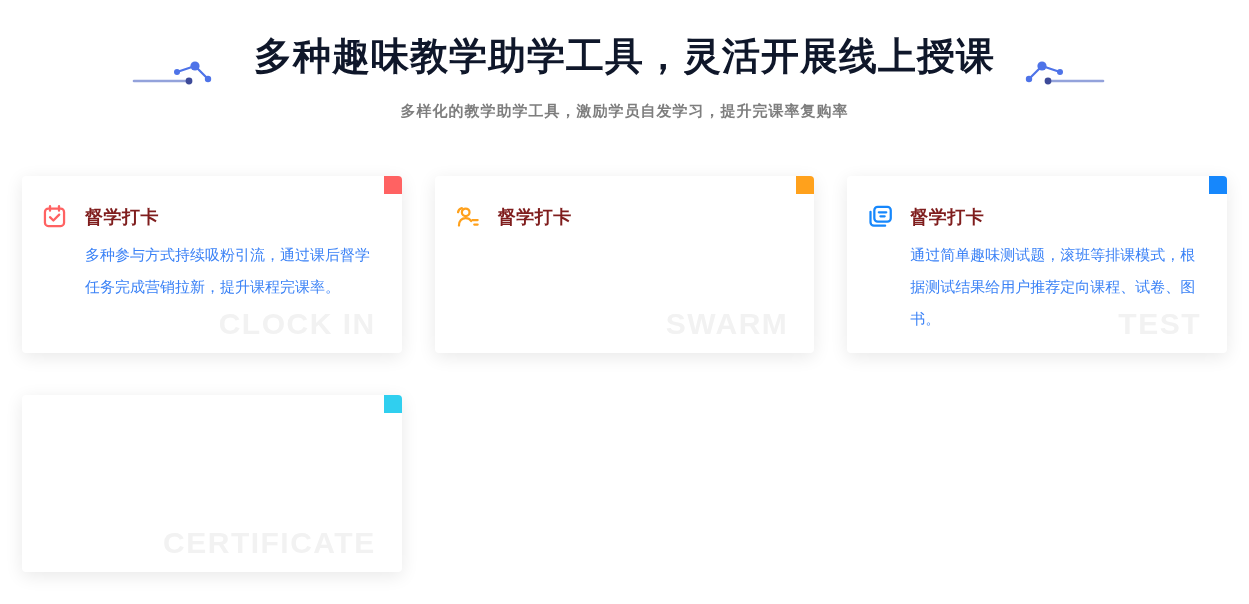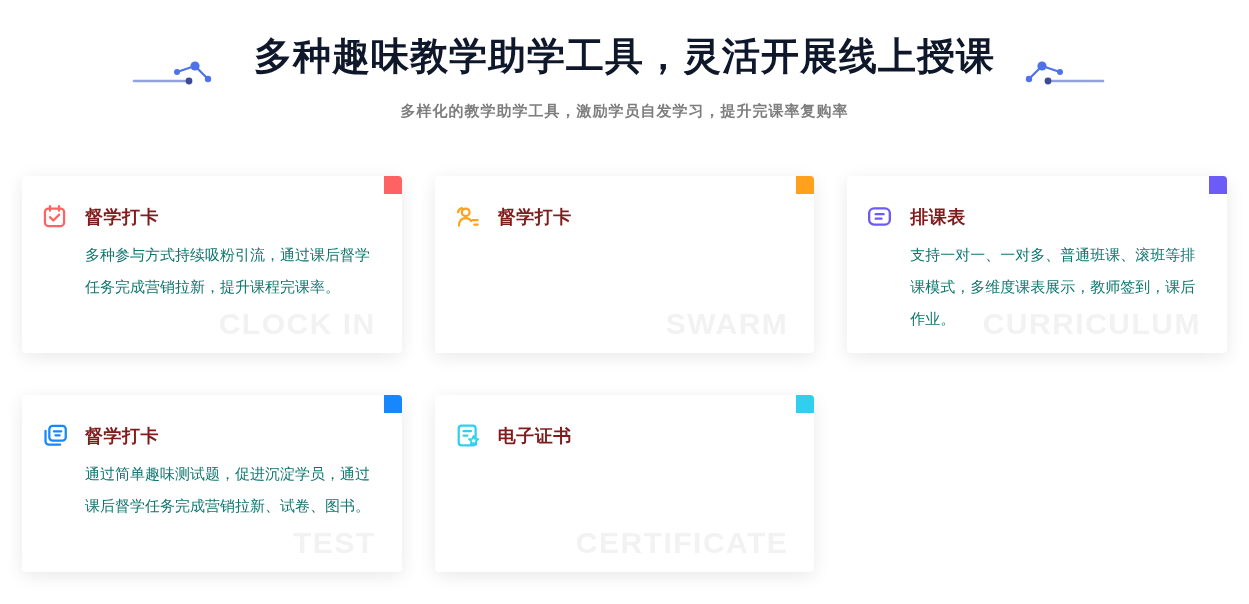--- a/index.html
+++ b/index.html
@@ -44,21 +44,21 @@
   }
   .card-head{
     display:flex;align-items:center;gap:17px;
     padding:27px 20px 0 19px;
   }
   .icon{width:27px;height:27px;flex:0 0 27px;}
   .icon svg{width:27px;height:27px;display:block;}
   .card-title{font-size:18px;font-weight:bold;color:#7f1d1d;letter-spacing:0.5px;}
   .card-desc{
     margin:9px 22px 0 63px;
-    font-size:15px;line-height:32px;color:#0f766e;
+    font-size:15px;line-height:32px;color:#3b82f6;
   }
   .watermark{
     position:absolute;right:26px;bottom:12px;
     font-size:30px;font-weight:bold;letter-spacing:1.5px;
     color:#F2F2F2;
     pointer-events:none;
     white-space:nowrap;
   }
 </style>
 </head>
@@ -115,62 +115,36 @@
           <line x1="16.4" y1="15.2" x2="21" y2="15.2"></line>
           <line x1="18" y1="19.2" x2="21" y2="19.2"></line>
         </svg>
       </span>
       <span class="card-title">督学打卡</span>
     </div>
     <div class="watermark">SWARM</div>
   </div>
 
 
-  <div class="card">
-    <span class="corner" style="background: rgb(108, 91, 246);"></span>
-    <div class="card-head">
-      <span class="icon" style="color: rgb(108, 91, 246);">
-        <svg viewBox="0 0 24 24" fill="none" stroke="currentColor" stroke-width="2.1" stroke-linecap="round" stroke-linejoin="round">
-          <rect x="2.8" y="4.8" width="18.4" height="14.4" rx="4.4"></rect>
-          <line x1="8.7" y1="9.9" x2="15.5" y2="9.9"></line>
-          <line x1="8.7" y1="13.9" x2="13.7" y2="13.9"></line>
-        </svg>
-      </span>
-      <span class="card-title">排课表</span>
-    </div>
-    <div class="card-desc">支持一对一、一对多、普通班课、滚班等排课模式，多维度课表展示，教师签到，课后作业。</div>
-    <div class="watermark">CURRICULUM</div>
-  </div>
 
   <div class="card">
     <span class="corner" style="background: rgb(22, 135, 252);"></span>
     <div class="card-head">
       <span class="icon" style="color: rgb(22, 135, 252);">
         <svg viewBox="0 0 24 24" fill="none" stroke="currentColor" stroke-width="2" stroke-linecap="round" stroke-linejoin="round">
           <path d="M4,7.8 v9.4 a3,3 0 0 0 3,3 h10"></path>
           <rect x="7.4" y="3.4" width="14.6" height="13.2" rx="3"></rect>
           <line x1="11.4" y1="8.3" x2="18" y2="8.3"></line>
           <line x1="12.8" y1="11.8" x2="16.6" y2="11.8"></line>
         </svg>
       </span>
       <span class="card-title">督学打卡</span>
     </div>
-    <div class="card-desc">通过简单趣味测试题，促进沉淀学员，通过课后督学任务完成营销拉新、试卷、图书。</div>
+    <div class="card-desc">通过简单趣味测试题，滚班等排课模式，根据测试结果给用户推荐定向课程、试卷、图书。</div>
     <div class="watermark">TEST</div>
   </div>
 
   <div class="card">
     <span class="corner" style="background: rgb(48, 207, 239);"></span>
-    <div class="card-head">
-      <span class="icon" style="color: rgb(48, 207, 239);">
-        <svg viewBox="0 0 24 24" fill="none" stroke="currentColor" stroke-width="2" stroke-linecap="round" stroke-linejoin="round">
-          <rect x="4.2" y="3.2" width="15" height="17.6" rx="2.5"></rect>
-          <line x1="8.5" y1="8.2" x2="15" y2="8.2"></line>
-          <line x1="8.5" y1="12" x2="12" y2="12"></line>
-          <polygon points="17.4,12.3 18.58,14.98 21.49,15.27 19.3,17.22 19.93,20.08 17.4,18.6 14.87,20.08 15.5,17.22 13.31,15.27 16.22,14.98" fill="#ffffff" stroke-width="1.6"></polygon>
-        </svg>
-      </span>
-      <span class="card-title">电子证书</span>
-    </div>
     <div class="watermark">CERTIFICATE</div>
   </div>
 
 </div>
 
 </body></html>

